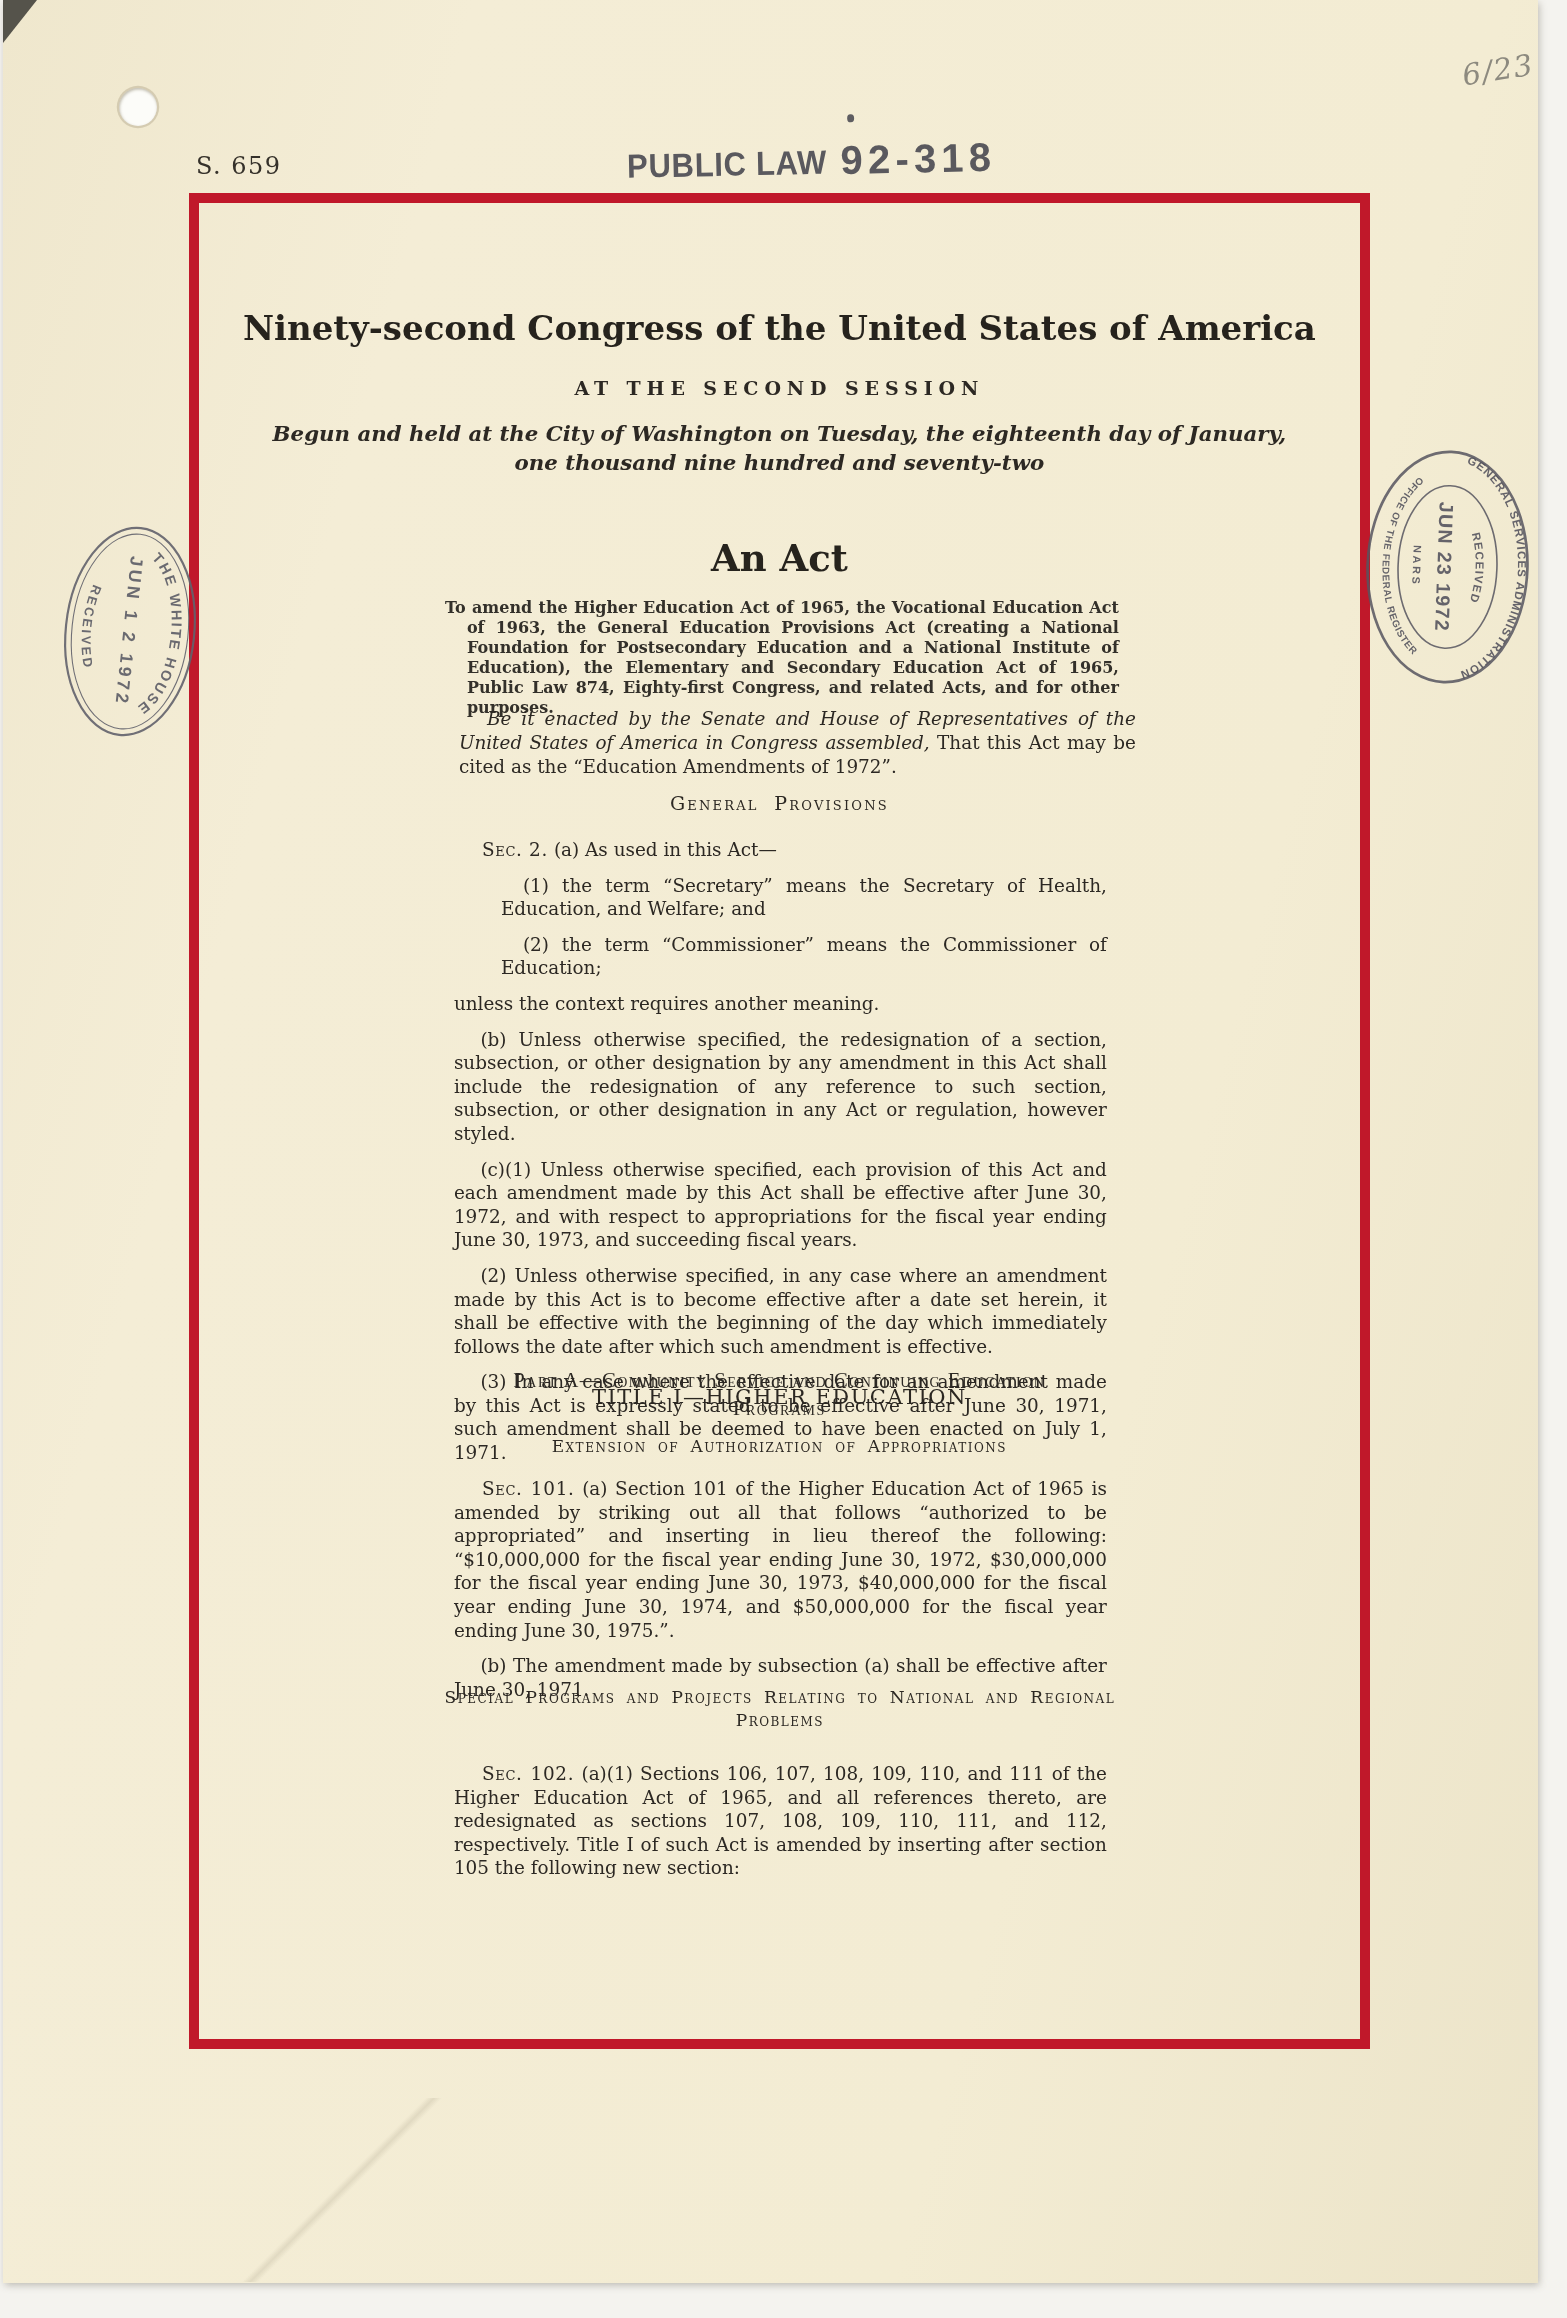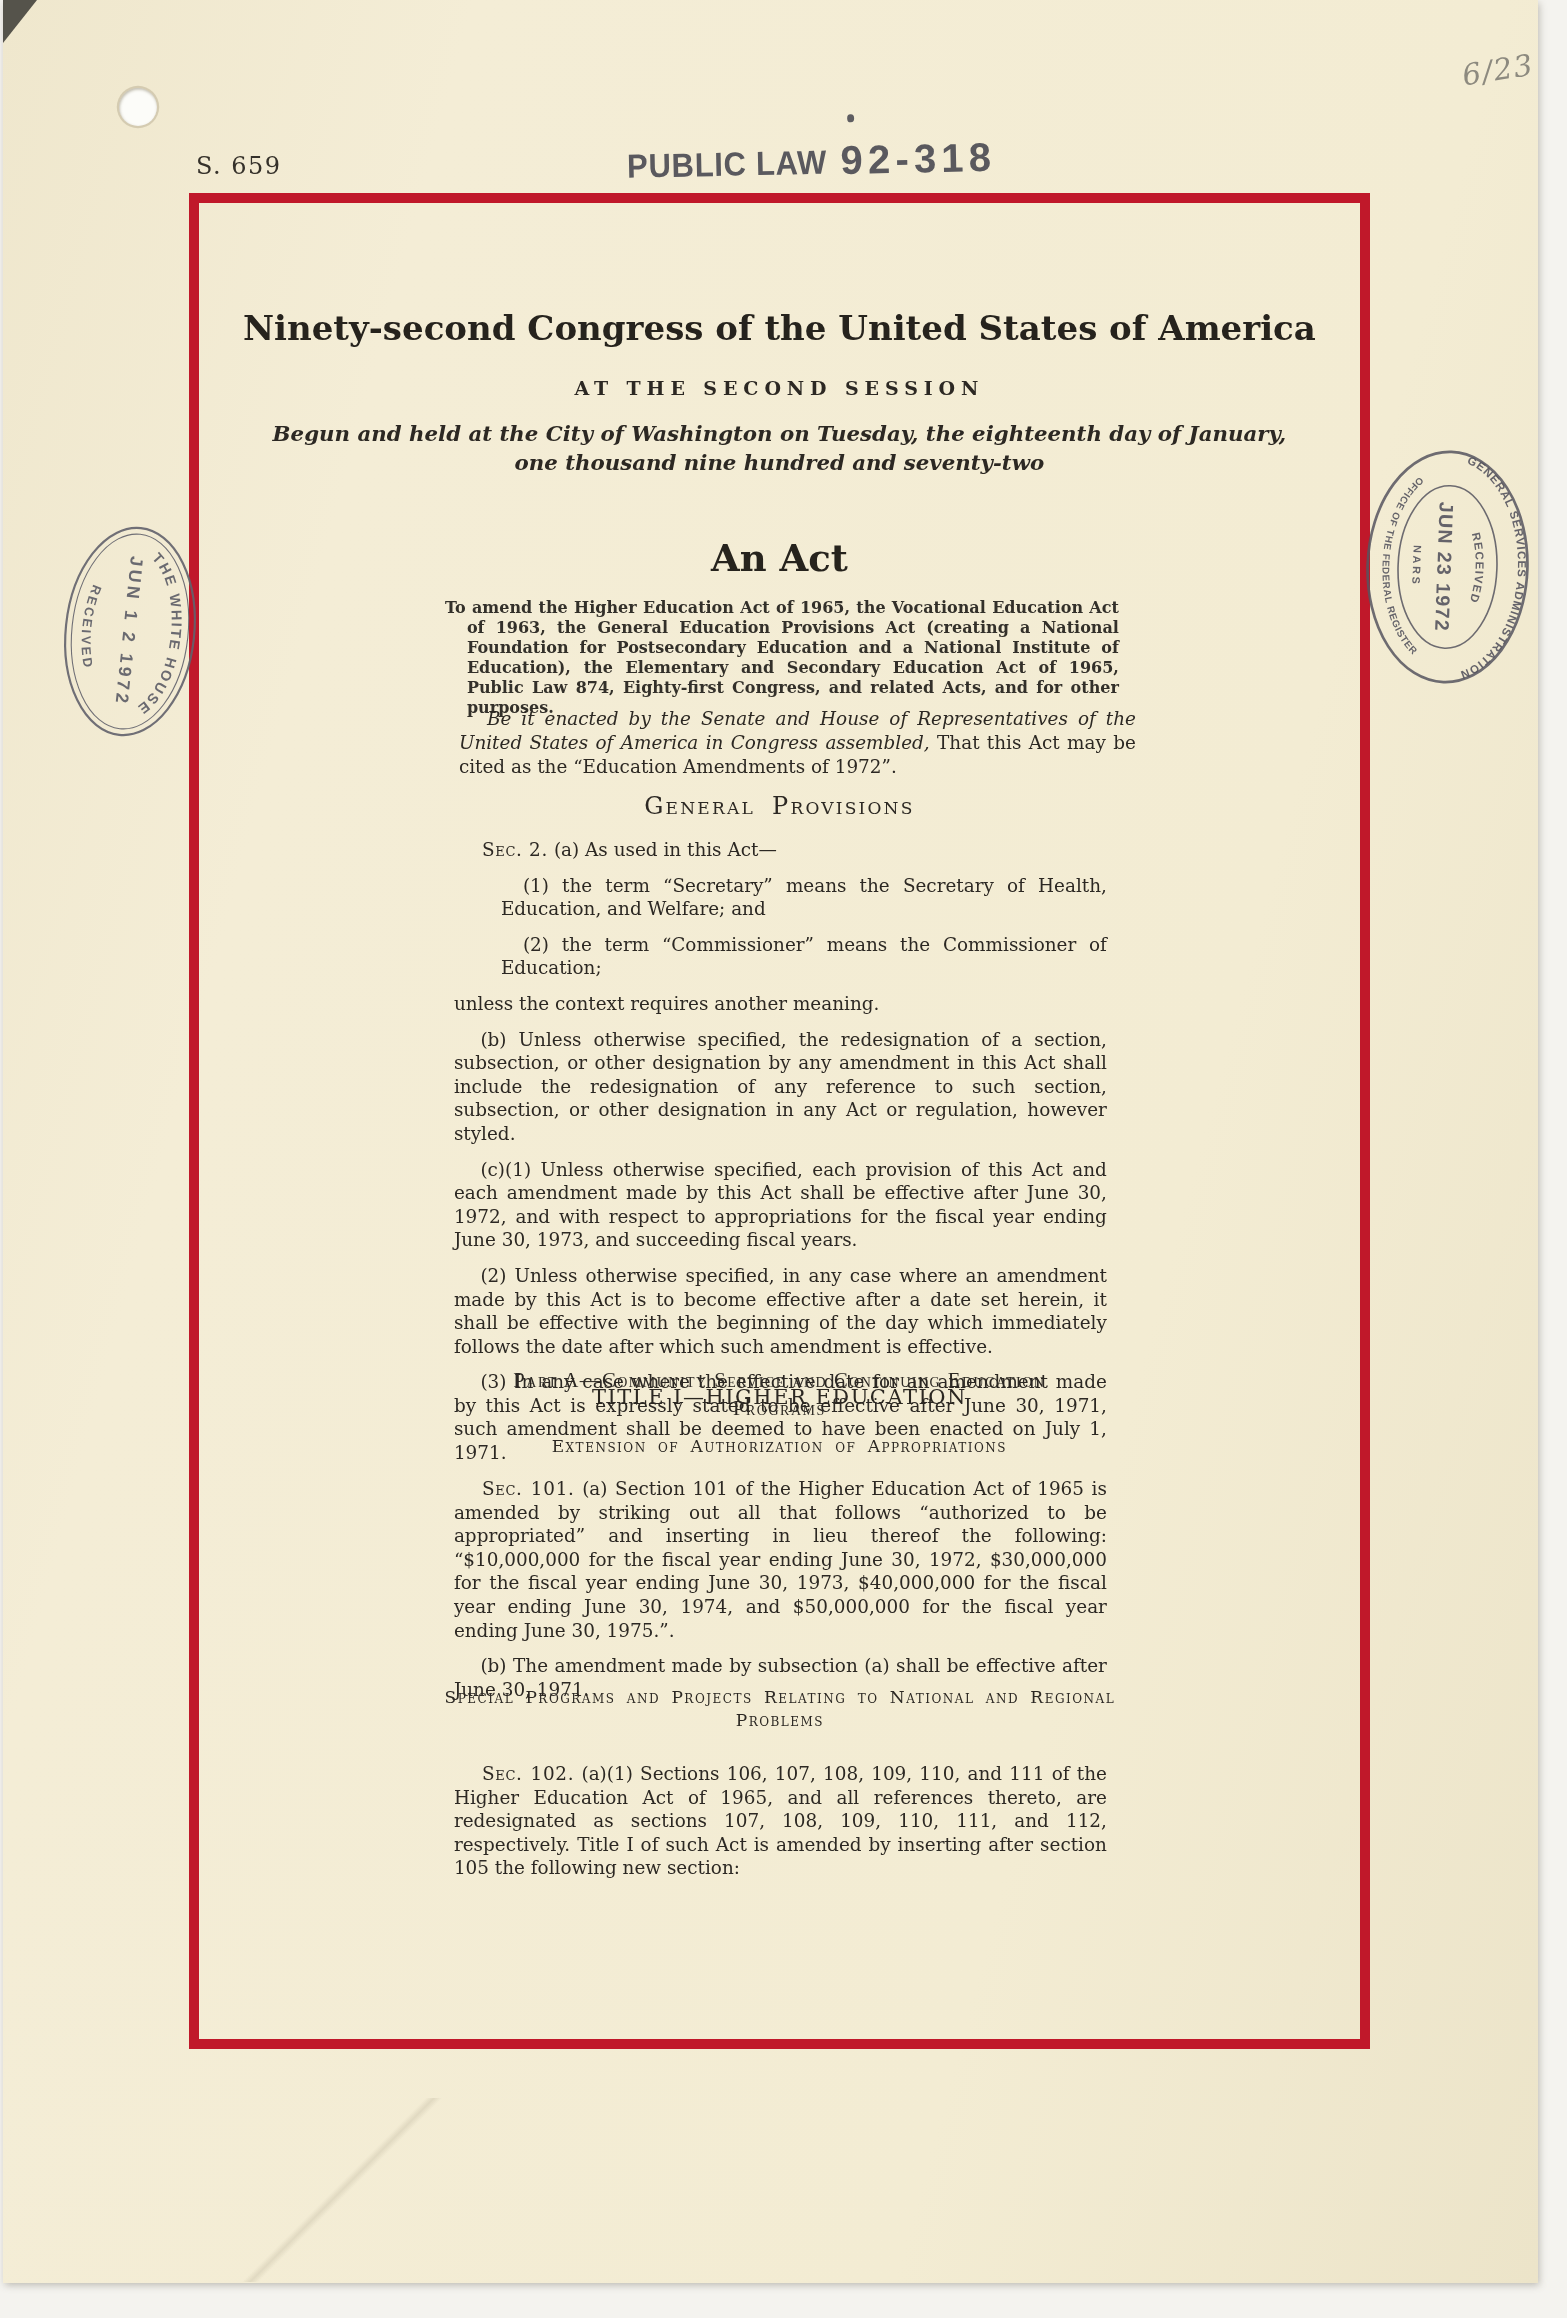--- a/index.html
+++ b/index.html
@@ -53,21 +53,21 @@
     position:absolute;left:442px;width:674px;top:598px;z-index:3;
     font-size:16px;line-height:20px;font-weight:bold;color:#33302a;
     text-align:justify;padding-left:22px;text-indent:-22px;box-sizing:border-box;
   }
   .body-col{position:absolute;left:439px;width:677px;z-index:3;font-size:18.4px;line-height:23.6px;text-align:justify;}
   .enacting{top:707px;line-height:24px;margin-left:17px;}
   .enacting{text-indent:28px;}
   .it{font-style:italic;}
   .sc{font-variant:small-caps;letter-spacing:0.7px;}
   .head-sc{font-variant:small-caps;letter-spacing:2.2px;word-spacing:7.4px;}
-  .gp-head{top:792px;font-size:24px;}
+  .gp-head{top:792px;font-size:19px;}
   .gp-body{top:826px;}
   .gp-body p,.s-body p{margin:12px;}
   .p-sec{text-indent:28px;}
   .p-item{padding-left:47px;text-indent:22px;}
   .p-flush{text-indent:0;}
   .p-ind{text-indent:26.5px;}
   .t1-head{top:1385px;font-size:21px;letter-spacing:1.5px;color:#2b2721;}
   .parta{top:1366px;font-size:20.6px;font-variant:small-caps;letter-spacing:1.5px;line-height:28px;font-family:Liberation Serif, serif;}
   .minor-head{font-variant:small-caps;letter-spacing:1.5px;word-spacing:4.4px;font-size:17px;line-height:23px;}
   .ext-head{top:1435px;}

